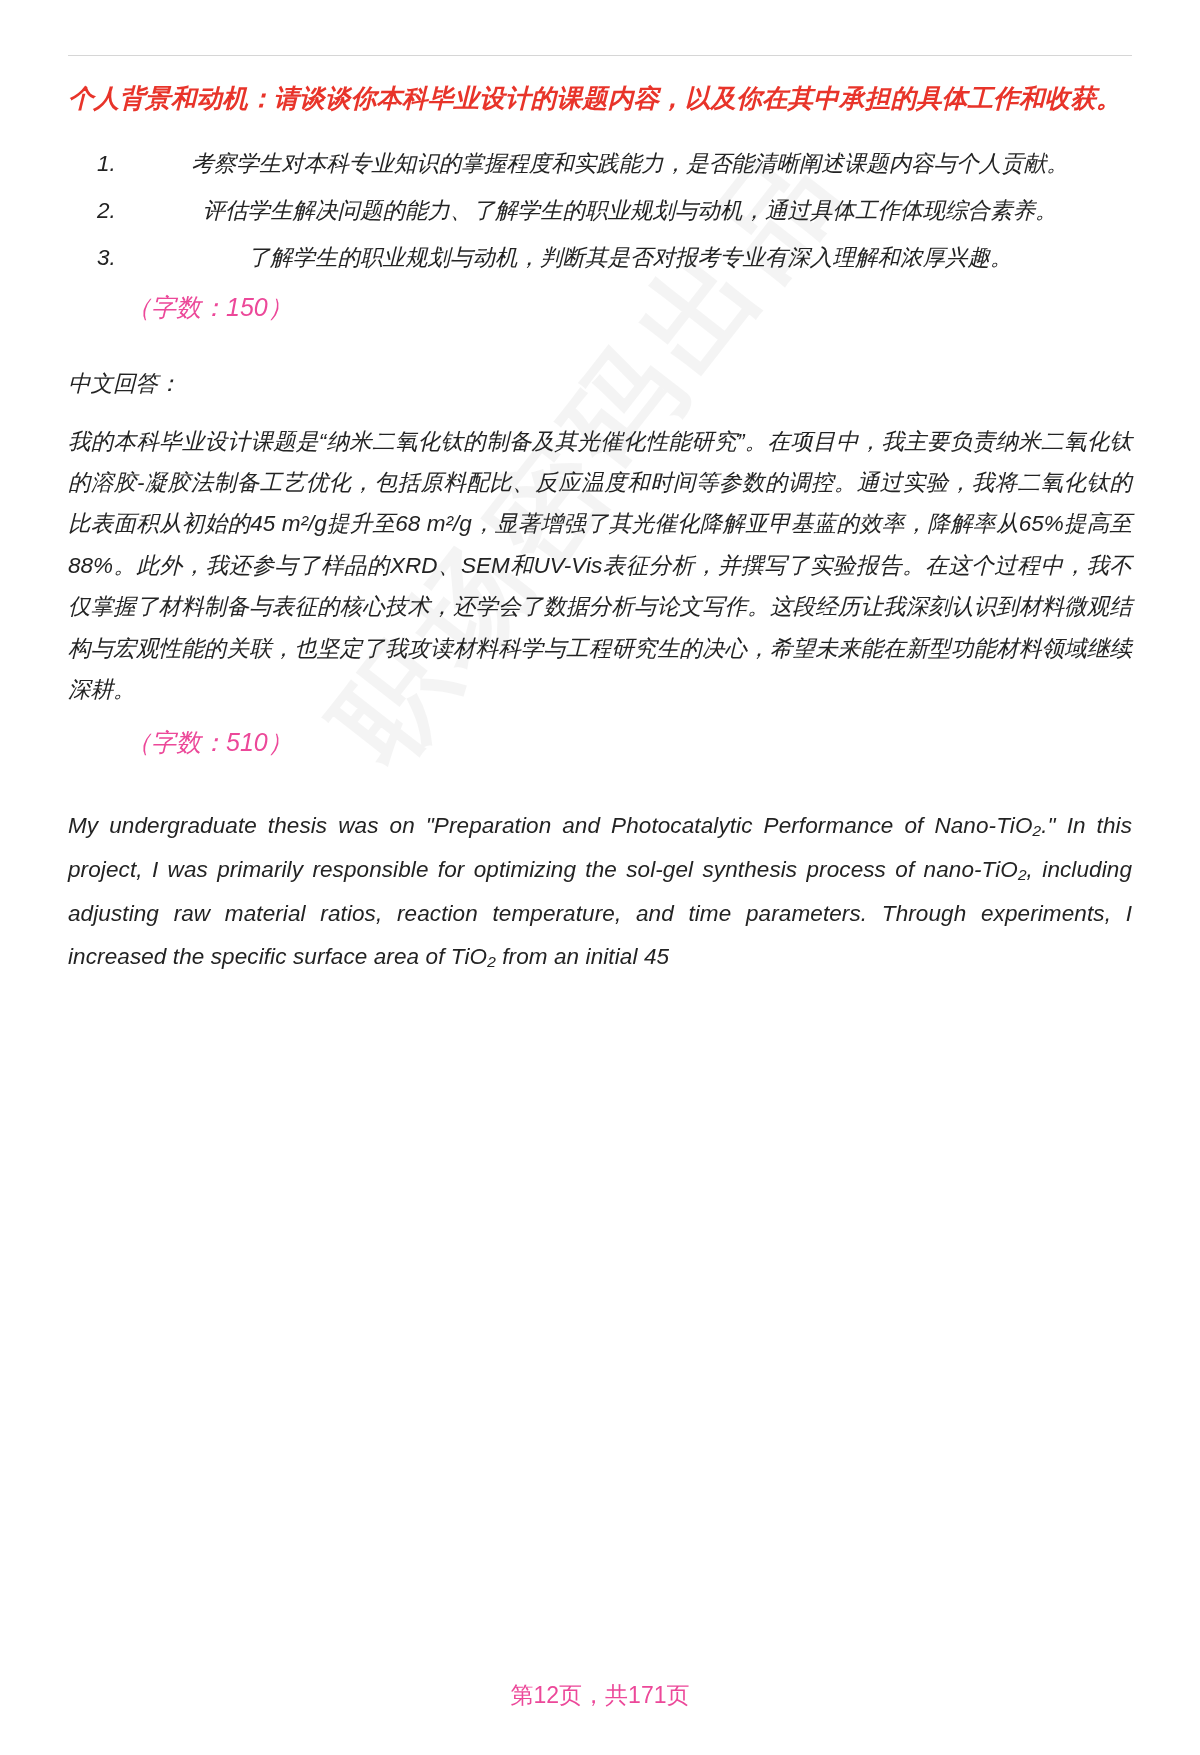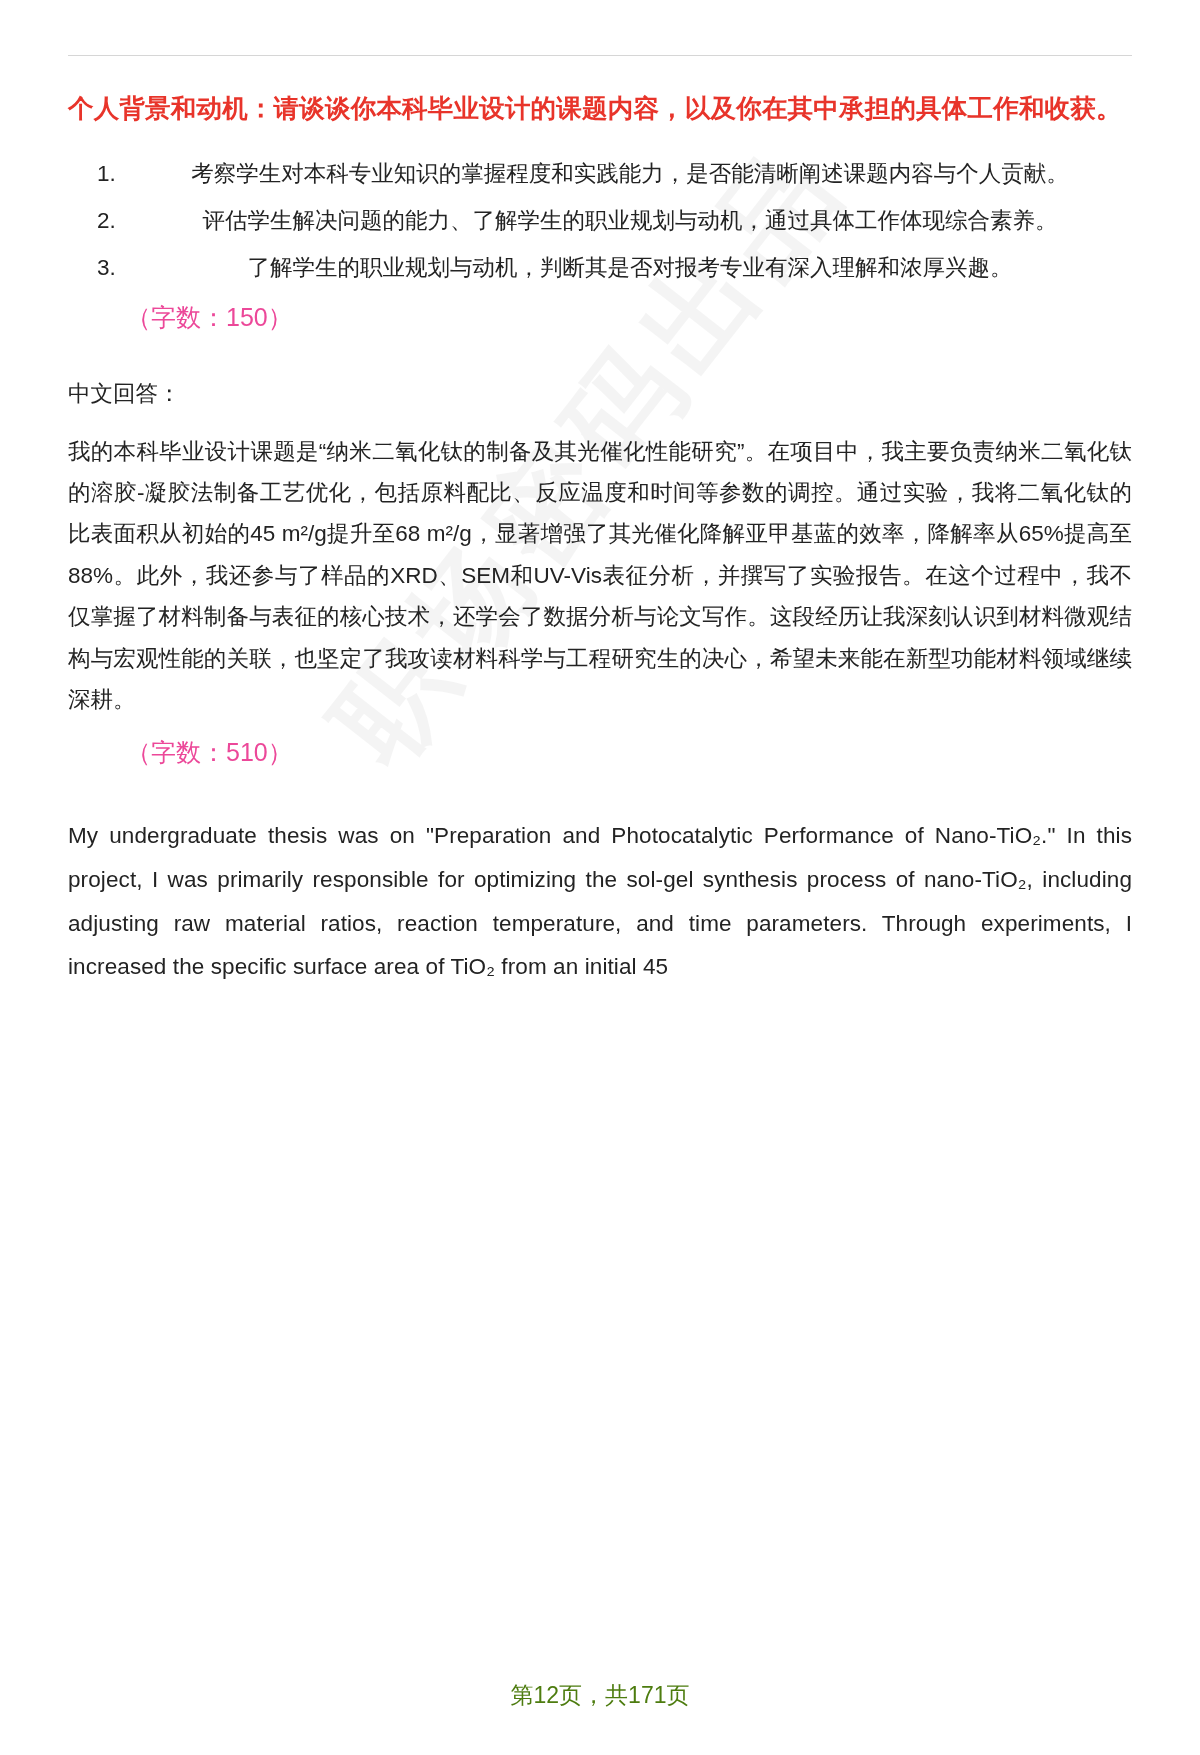--- a/index.html
+++ b/index.html
@@ -49,21 +49,22 @@
     color: rgba(0,0,0,0.045);
     letter-spacing: 12px;
     transform: rotate(-52deg);
     transform-origin: left top;
     white-space: nowrap;
     font-family: "Liberation Sans", sans-serif;
   }
   .content {
     position: relative;
     z-index: 2;
-    padding-top: 34px;
+    padding-top: 24px;
+    font-style: italic;
   }
   .q-title {
     color: #e8342a;
     font-weight: 700;
     font-size: 25.5px;
     line-height: 1.52;
     margin: 0 0 26px 0;
     letter-spacing: 0.2px;
   }
   .sub-title {
@@ -112,21 +113,21 @@
     line-height: 1.95;
     letter-spacing: 0.1px;
   }
   .footer {
     position: absolute;
     left: 0;
     right: 0;
     bottom: 44px;
     text-align: center;
     font-size: 23px;
-    color: #4d7c0f;
+    color: #ec4899;
     z-index: 3;
   }
 </style>
 </head>
 <body>
 
 <div class="page">
 
   <div class="top-rule"></div>
 

